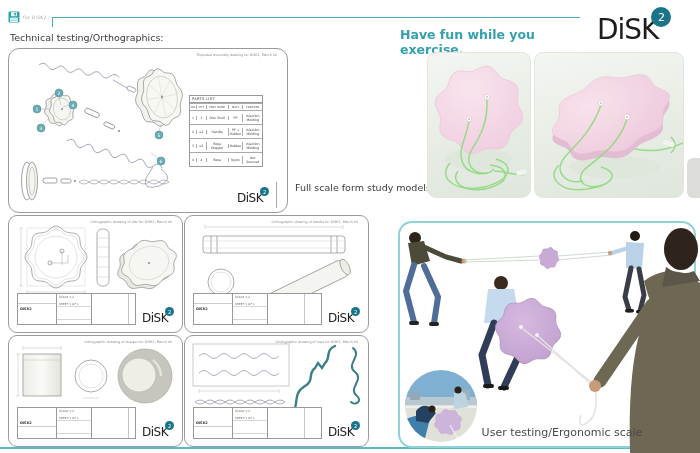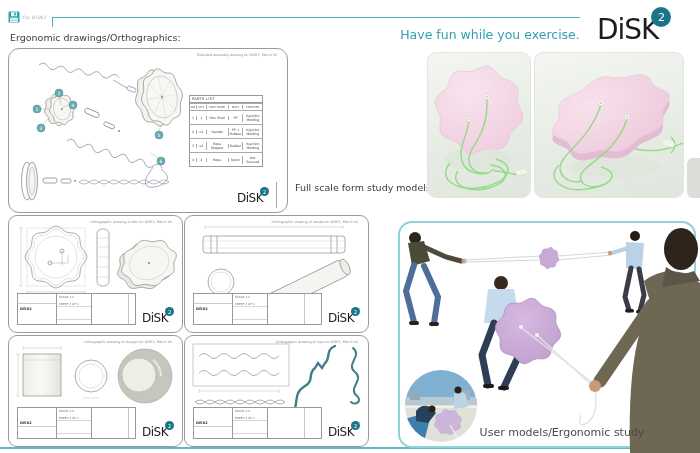--- a/index.html
+++ b/index.html
@@ -5,21 +5,21 @@
   html,body{margin:0;padding:0;background:#fff;}
   #page{position:relative;width:700px;height:453px;background:#ffffff;overflow:hidden;
         font-family:"DejaVu Sans","Liberation Sans",sans-serif;color:#333;}
   .abs{position:absolute;}
 
   
   #tab{left:8px;top:9px;display:flex;align-items:center;gap:3px;height:16px;}
   #tab-label{font-size:4.5px;color:#9aa5a5;letter-spacing:.3px;}
   .hline{background:#49aebc;}
   #heading{left:10px;top:32px;font-size:9.5px;color:#3c3c3c;}
-  #tagline{left:400px;top:27px;width:180px;text-align:center;font-size:12.5px;color:#35a0ae;}
+  #tagline{left:400px;top:27px;width:180px;text-align:left;font-size:12.5px;color:#35a0ae;font-weight:bold;}
 
   
   .disk-logo{position:absolute;display:flex;align-items:flex-start;}
   .dl-text{font-weight:normal;color:#1d1d1f;letter-spacing:-1px;line-height:1;}
   .dl-badge{border-radius:50%;background:#1b7589;color:#fff;display:flex;align-items:center;justify-content:center;flex:none;}
   .disk-logo.big .dl-text{font-size:28px;}
   .disk-logo.big .dl-badge{width:20px;height:20px;font-size:11px;margin-left:-7px;margin-top:-9px;}
   .disk-logo.small .dl-text{font-size:12px;letter-spacing:-0.5px;}
   .disk-logo.small .dl-badge{width:9px;height:9px;font-size:5px;margin-left:-3px;margin-top:-5px;}
 
@@ -77,21 +77,21 @@
       <rect x="6.3" y="1.8" width="1.6" height="2.6" fill="#2ba3a8"></rect>
       <rect x="2.2" y="6.6" width="7.6" height="4.4" fill="#eafafa"></rect>
       <rect x="3" y="7.6" width="6" height="0.8" fill="#9fd4d6"></rect>
       <rect x="3" y="9" width="6" height="0.8" fill="#9fd4d6"></rect>
     </svg>
     <span id="tab-label">for DiSK2</span>
   </div>
   <div class="abs hline" style="left:52px;top:17px;width:528px;height:1px;"></div>
   <div class="abs hline" style="left:52px;top:17px;width:1px;height:10px;"></div>
 
-  <div class="abs" id="heading">Ergonomic drawings/Orthographics:</div>
+  <div class="abs" id="heading">Technical testing/Orthographics:</div>
   <div class="abs" id="tagline">Have fun while you exercise.</div>
 
   <div class="disk-logo big" style="left:597px;top:16px;">
     <span class="dl-text">DiSK</span>
     <span class="dl-badge">
         <span>2</span>
       </span>
   </div>
 
   <div class="panel" style="left:8px;top:48px;width:278px;height:163px;border-radius:11px;">
@@ -551,15 +551,15 @@
 
     <g>
       <path d="M246,60 Q264,46 286,52 L302,62 L302,232 L232,232 Q230,160 240,118 Q246,95 252,80 Q248,68 246,60 Z" fill="#6e6754"></path>
       <ellipse cx="283" cy="28" rx="17" ry="21" fill="#2e241c"></ellipse>
       <path d="M268,46 q14,10 28,4 l6,10 l-38,6 Z" fill="#5c564a"></path>
       <path d="M254,84 L202,160" stroke="#6e6754" stroke-width="13" stroke-linecap="round" fill="none"></path>
       <circle cx="197" cy="165" r="6" fill="#c89b78"></circle>
     </g>
   </svg>
 
-  <div class="abs" id="ut-caption">User models/Ergonomic study</div>
+  <div class="abs" id="ut-caption">User testing/Ergonomic scale</div>
 
 </div>
 
 </body></html>

